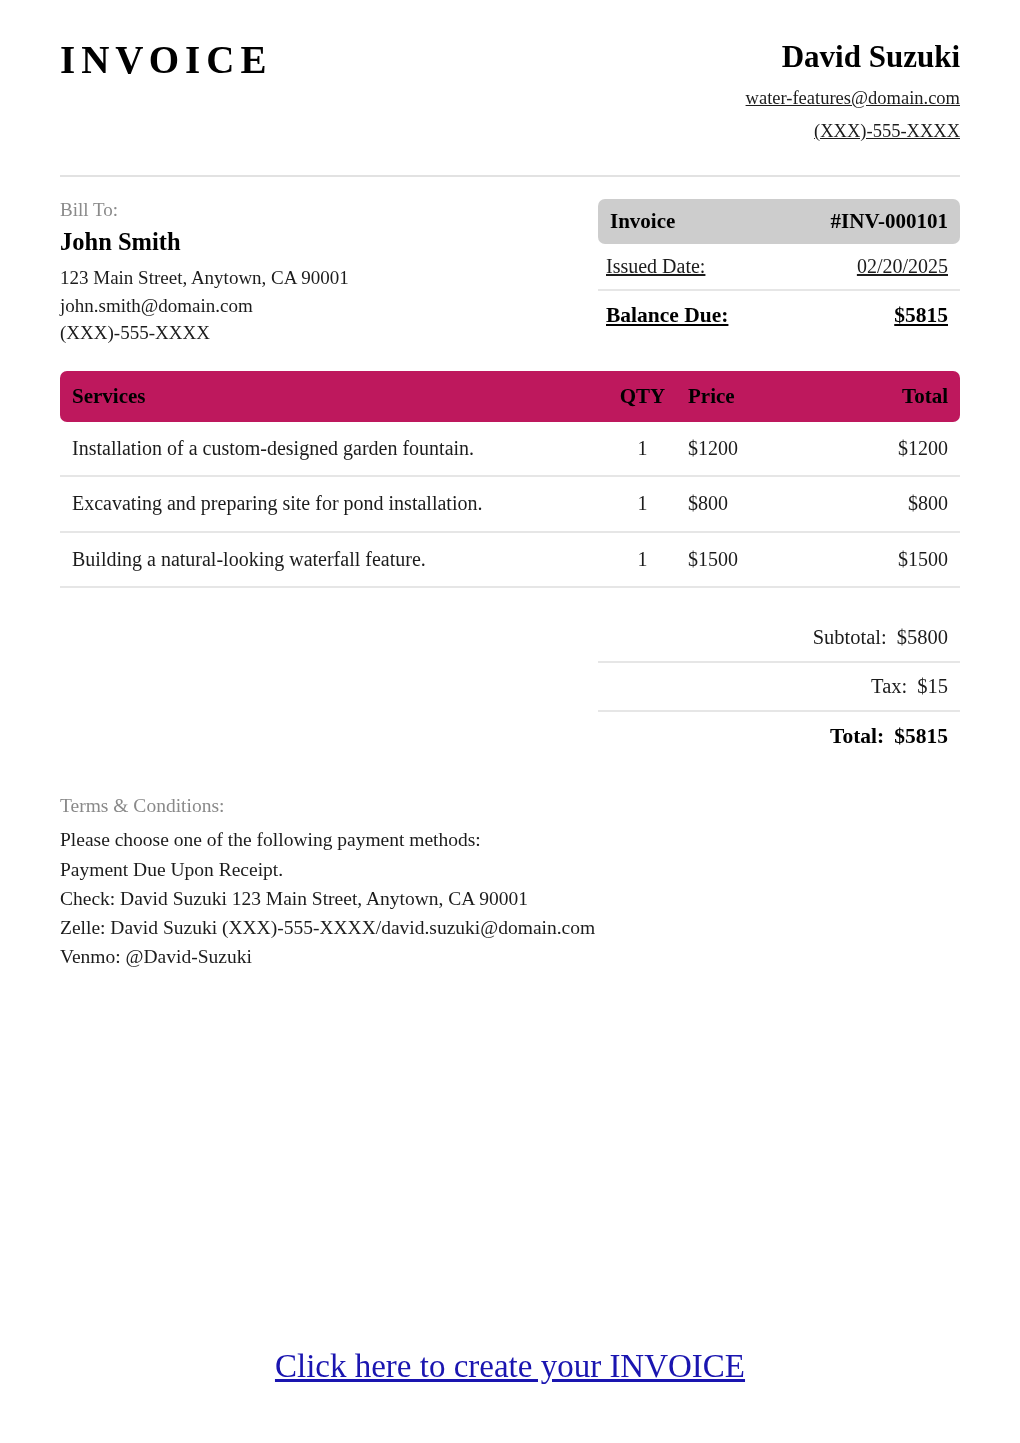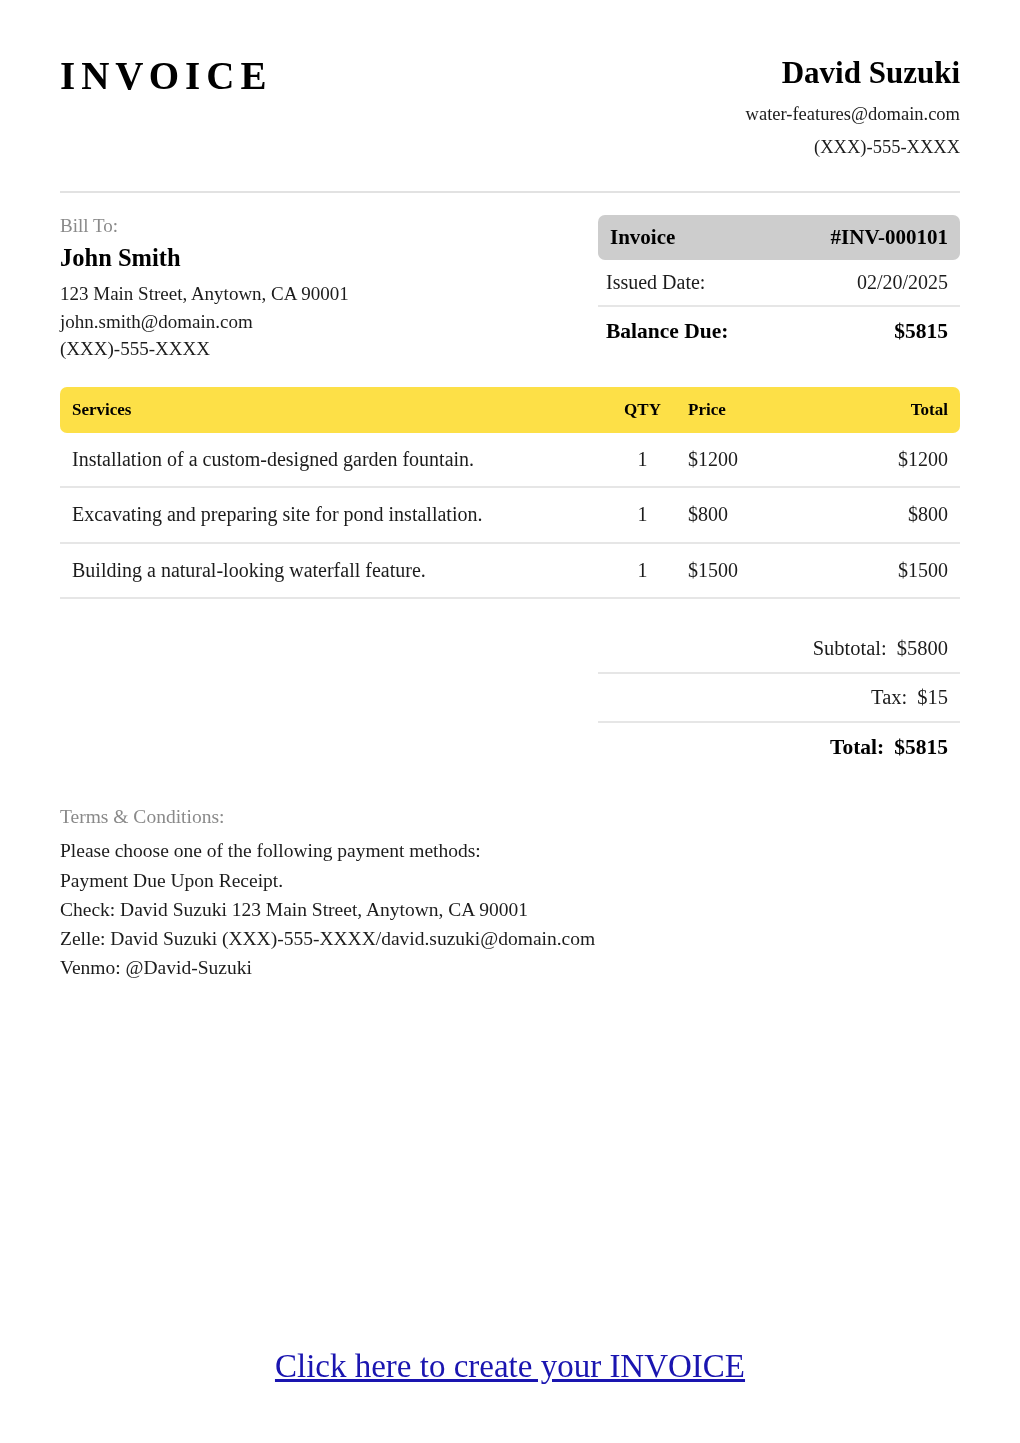--- a/index.html
+++ b/index.html
@@ -12,21 +12,21 @@
     height: 1443px;
     font-family: "Liberation Serif", "DejaVu Serif", serif;
     color: #111111;
     position: relative;
     overflow: hidden;
   }
   .page {
     width: 1020px;
     height: 1443px;
     box-sizing: border-box;
-    padding: 16px 60px;
+    padding: 0 60px;
     position: relative;
   }
 
   
   .header {
     display: flex;
     justify-content: space-between;
     align-items: flex-start;
     padding-top: 38px;
   }
@@ -45,20 +45,21 @@
   .vendor-name {
     font-size: 31px;
     font-weight: bold;
     color: #000000;
     margin-bottom: 6px;
   }
   .vendor-line {
     font-size: 18.5px;
     color: #1c1c1c;
     margin-top: 10px;
+    text-decoration: underline;
   }
 
   .rule {
     height: 2px;
     background: #e2e2e2;
     margin-top: 32px;
   }
 
   
   .mid {
@@ -104,39 +105,40 @@
     color: #000000;
   }
   .meta-row {
     display: flex;
     justify-content: space-between;
     align-items: center;
     padding: 11px 12px 11px 8px;
     font-size: 20px;
     border-bottom: 2px solid #e6e6e6;
     color: #1c1c1c;
+    text-decoration: underline;
   }
   .meta-row.last {
     border-bottom: none;
     font-weight: bold;
     font-size: 21.5px;
     color: #000000;
     padding-top: 12px;
   }
 
   
   .table {
     margin-top: 24px;
     width: 100%;
     border-collapse: collapse;
     table-layout: fixed;
   }
   .table thead th {
-    background: #fde047;
-    font-size: 17px;
+    background: #be185d;
+    font-size: 21px;
     font-weight: bold;
     color: #000000;
     padding: 13px 0;
     text-align: left;
   }
   .table thead th.c-serv { padding-left: 12px; border-radius: 7px 0 0 7px; }
   .table thead th.c-qty  { text-align: center; }
   .table thead th.c-price{ text-align: left; padding-left: 8px; }
   .table thead th.c-total{ text-align: right; padding-right: 12px; border-radius: 0 7px 7px 0; }
 

